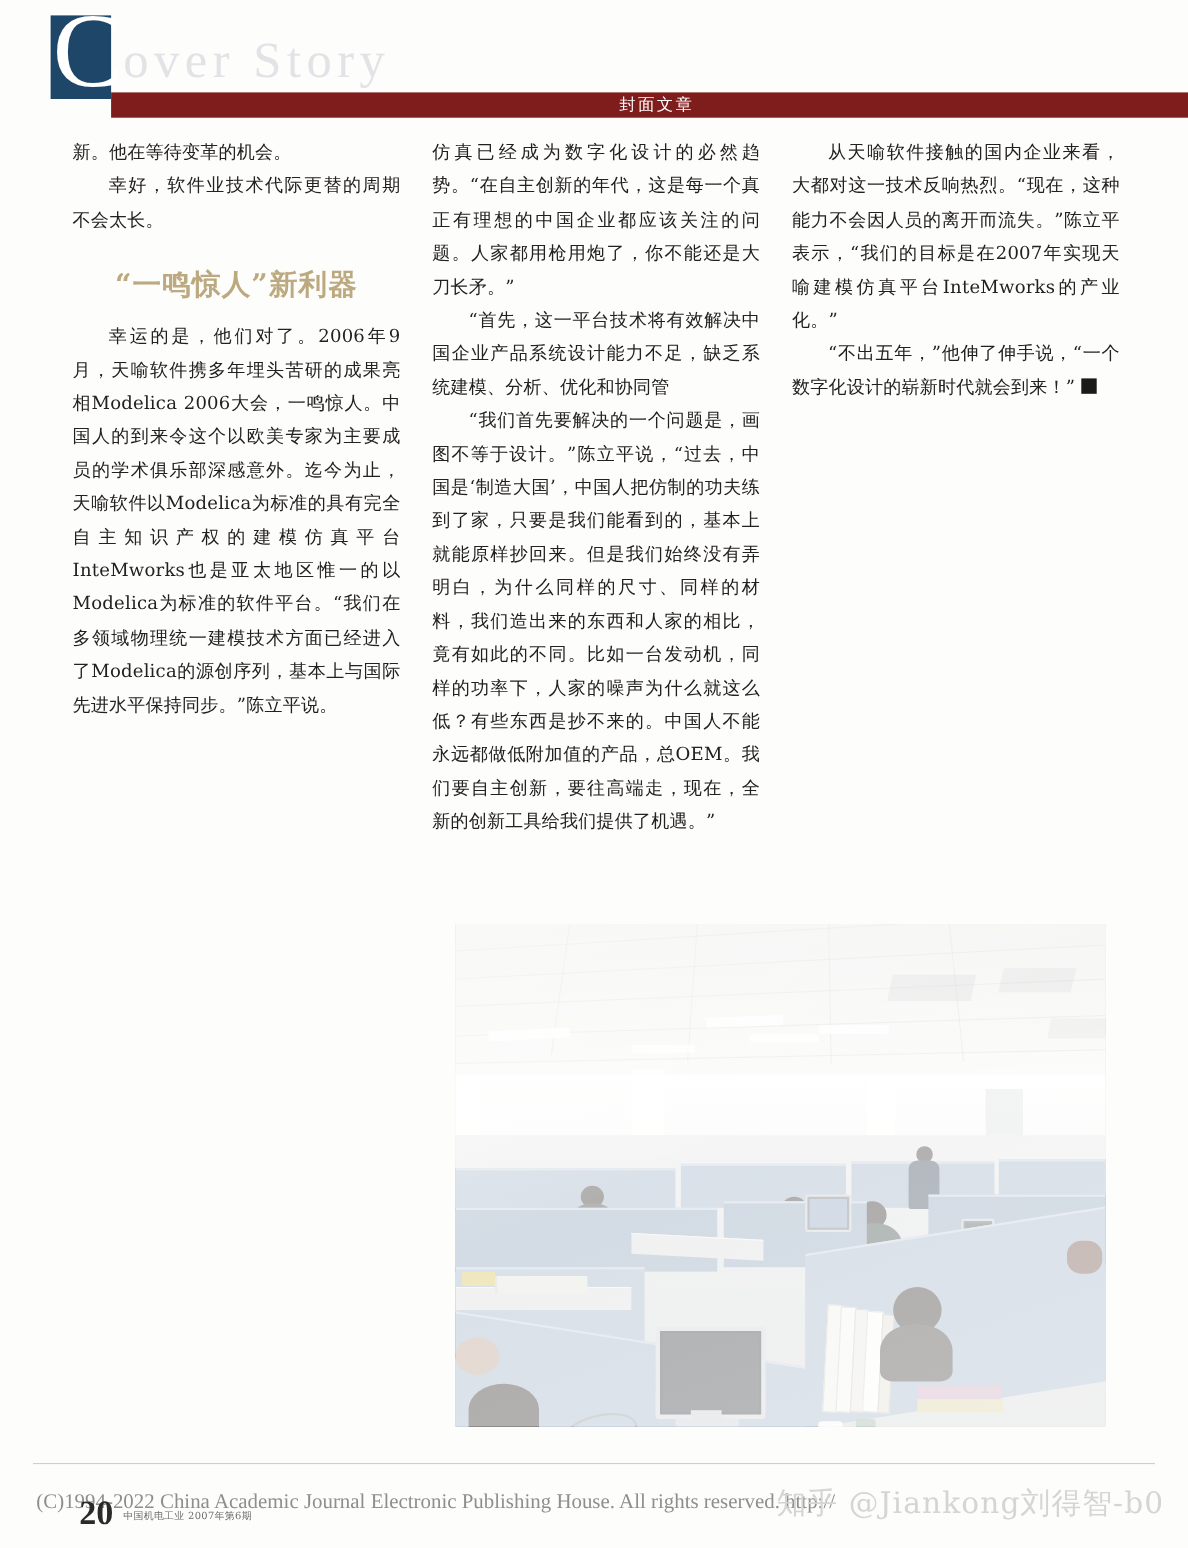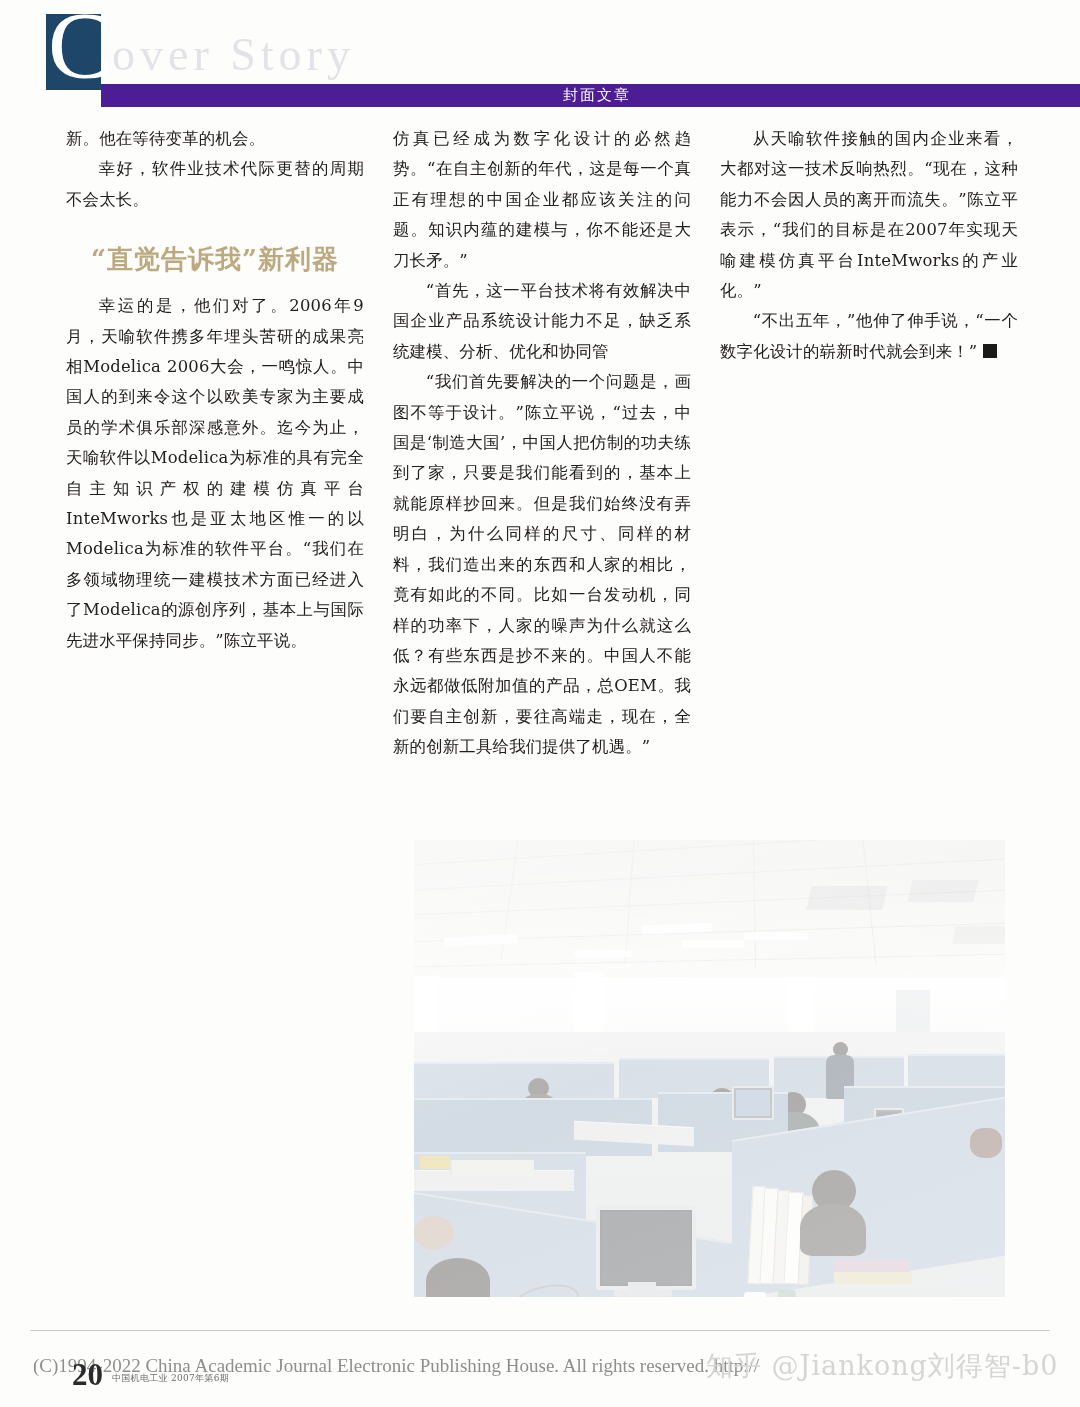--- a/index.html
+++ b/index.html
@@ -25,21 +25,21 @@
     text-align:center;
   }
   .coverword{
     position:absolute;left:112px;top:28px;
     font-family:"Liberation Serif","DejaVu Serif",serif;
     font-size:46px;letter-spacing:5px;
     color:#e4e2e6;
   }
   .band{
     position:absolute;left:101px;top:84px;width:979px;height:23px;
-    background:#4c1d95;
+    background:#7f1d1d;
   }
   .bandlabel{
     position:absolute;left:0;top:0;width:530px;height:23px;
     line-height:23px;text-align:right;
     color:#ffffff;font-size:15px;letter-spacing:2px;
     font-family:"DejaVu Serif",serif;
   }
 
   
   .cols{
@@ -162,26 +162,26 @@
     <div class="band">
       <div class="bandlabel">封面文章</div>
     </div>
   </div>
 
   <div class="cols">
 
     <div class="col col1">
       <p class="body noind">新。他在等待变革的机会。</p>
       <p class="body">幸好，软件业技术代际更替的周期不会太长。</p>
-      <h2 class="section">“直觉告诉我”新利器</h2>
+      <h2 class="section">“一鸣惊人”新利器</h2>
       <p class="body">幸运的是，他们对了。2006年9月，天喻软件携多年埋头苦研的成果亮相Modelica 2006大会，一鸣惊人。中国人的到来令这个以欧美专家为主要成员的学术俱乐部深感意外。迄今为止，天喻软件以Modelica为标准的具有完全自主知识产权的建模仿真平台 InteMworks也是亚太地区惟一的以Modelica为标准的软件平台。“我们在多领域物理统一建模技术方面已经进入了Modelica的源创序列，基本上与国际先进水平保持同步。”陈立平说。</p>
     </div>
 
     <div class="col col2">
-      <p class="body noind">仿真已经成为数字化设计的必然趋势。“在自主创新的年代，这是每一个真正有理想的中国企业都应该关注的问题。知识内蕴的建模与，你不能还是大刀长矛。”</p>
+      <p class="body noind">仿真已经成为数字化设计的必然趋势。“在自主创新的年代，这是每一个真正有理想的中国企业都应该关注的问题。人家都用枪用炮了，你不能还是大刀长矛。”</p>
       <p class="body">“首先，这一平台技术将有效解决中国企业产品系统设计能力不足，缺乏系统建模、分析、优化和协同管</p>
       <p class="body">“我们首先要解决的一个问题是，画图不等于设计。”陈立平说，“过去，中国是‘制造大国’，中国人把仿制的功夫练到了家，只要是我们能看到的，基本上就能原样抄回来。但是我们始终没有弄明白，为什么同样的尺寸、同样的材料，我们造出来的东西和人家的相比，竟有如此的不同。比如一台发动机，同样的功率下，人家的噪声为什么就这么低？有些东西是抄不来的。中国人不能永远都做低附加值的产品，总OEM。我们要自主创新，要往高端走，现在，全新的创新工具给我们提供了机遇。”</p>
     </div>
 
     <div class="col col3">
       <p class="body">从天喻软件接触的国内企业来看，大都对这一技术反响热烈。“现在，这种能力不会因人员的离开而流失。”陈立平表示，“我们的目标是在2007年实现天喻建模仿真平台InteMworks的产业化。”</p>
       <p class="body"><span>“不出五年，”他伸了伸手说，“一个数字化设计的崭新时代就会到来！”</span><span class="endmark"></span></p>
     </div>
 
   </div>

